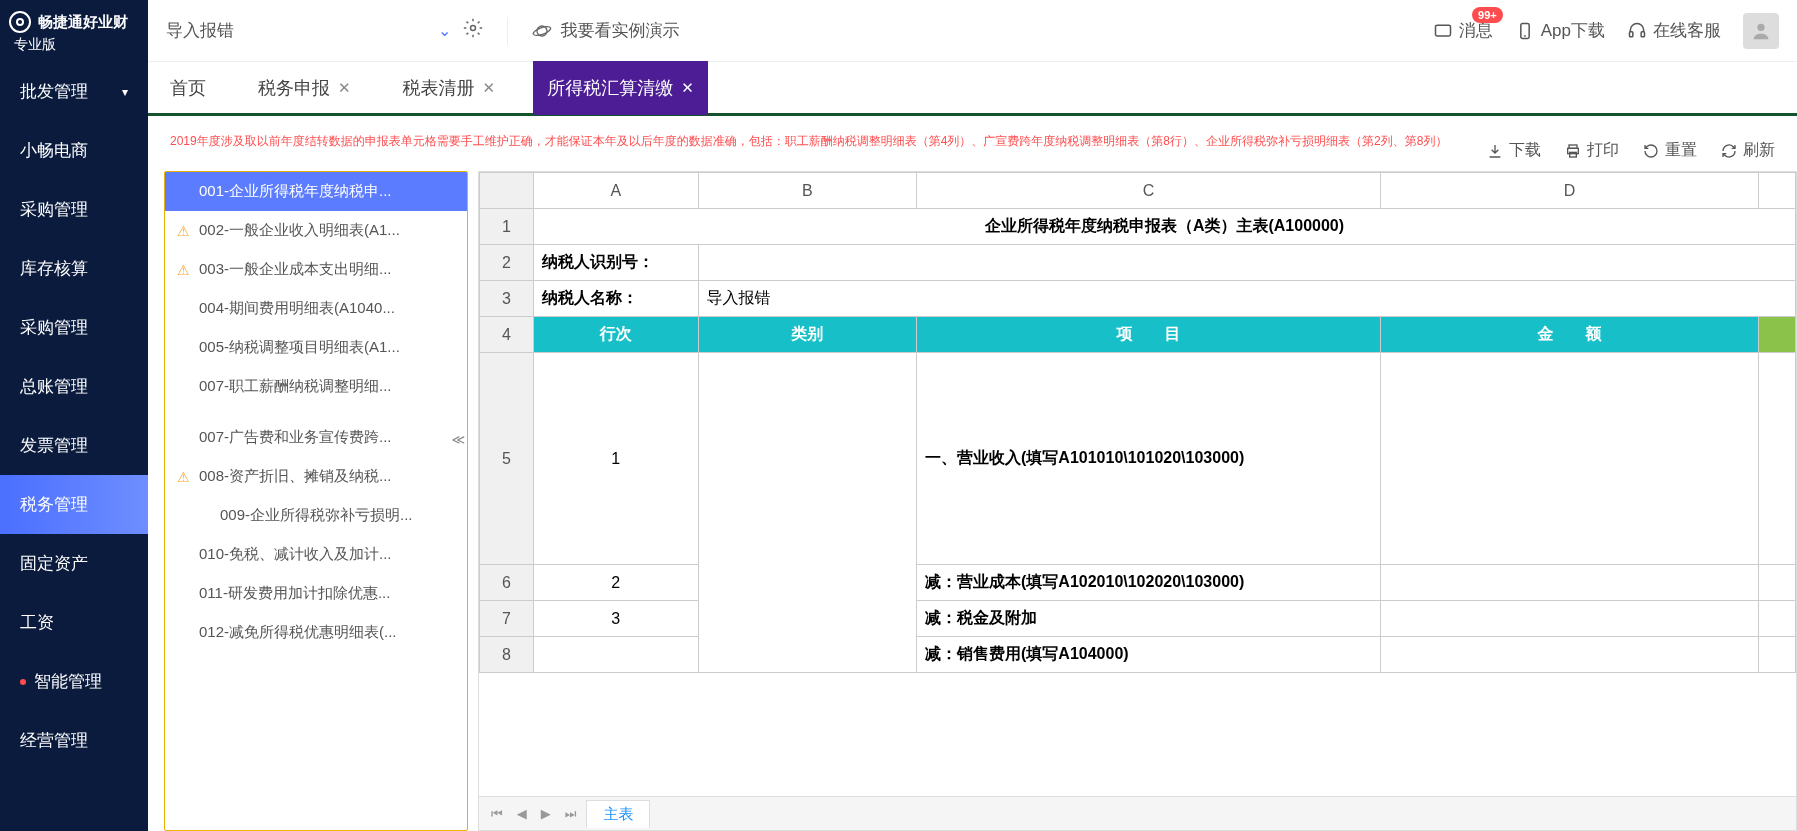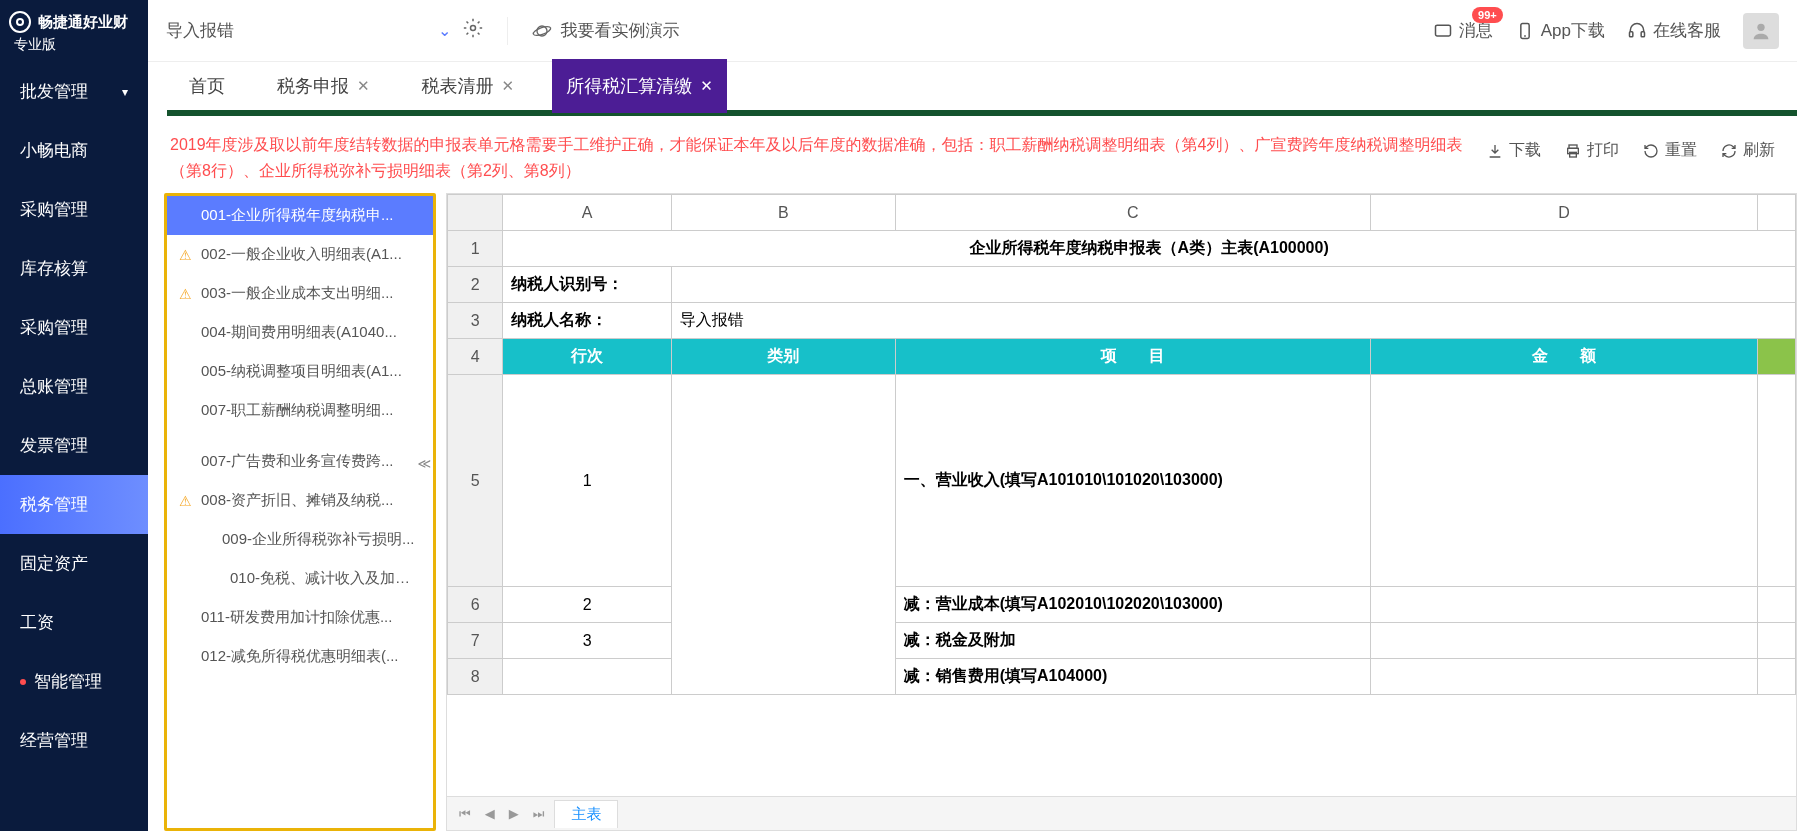--- a/index.html
+++ b/index.html
@@ -27,38 +27,38 @@
     .chevdown { color: #5b7cff; font-size: 16px; cursor: pointer; }
     .gear { color: #666; font-size: 20px; cursor: pointer; }
     .divider { width: 1px; height: 28px; background: #eee; margin: 0 10px; }
     .demo { display: flex; align-items: center; gap: 8px; color: #555; font-size: 17px; cursor: pointer; }
     .top-actions { margin-left: auto; display: flex; align-items: center; gap: 22px; }
     .tact { display: flex; align-items: center; gap: 6px; color: #555; font-size: 17px; cursor: pointer; position: relative; }
     .badge { position: absolute; top: -12px; right: -10px; background: #ff4d4f; color: #fff; font-size: 11px; padding: 2px 6px; border-radius: 10px; font-weight: 600; }
     .avatar { width: 36px; height: 36px; background: #ddd; border-radius: 4px; display: flex; align-items: center; justify-content: center; color: #999; }
     
     
-    .tabs { display: flex; padding: 0 18px; border-bottom: 6px solid #14532d; height: 54px; align-items: center; gap: 24px; margin-left: 19px; }
+    .tabs { display: flex; padding: 0 18px; border-bottom: 3px solid #14532d; height: 54px; align-items: center; gap: 24px; }
     .tab { padding: 0 14px; height: 54px; display: flex; align-items: center; font-size: 18px; color: #444; cursor: pointer; position: relative; }
     .tab.first { padding-left: 4px; }
     .tab .close { margin-left: 8px; font-size: 15px; color: #888; }
     .tab.active { background: #4c1d95; color: #fff; justify-content: space-between; }
     .tab.active .close { color: #fff; }
     
     
     .content { flex: 1; display: flex; flex-direction: column; min-height: 0; }
     .notice-row { display: flex; align-items: flex-start; padding: 16px 22px 10px; gap: 18px; }
-    .notice { color: #ff4d4f; font-size: 16px; line-height: 1.6; flex: 1; }
+    .notice { color: #ff4d4f; font-size: 12px; line-height: 1.6; flex: 1; }
     .toolbar { display: flex; gap: 24px; align-items: center; padding-top: 8px; }
     .tbtn { display: flex; align-items: center; gap: 6px; font-size: 16px; color: #555; cursor: pointer; white-space: nowrap; }
     
     .workarea { flex: 1; display: flex; min-height: 0; padding: 0 0 0 16px; }
     
     
-    .report-list { width: 272px; border: 3px solid #eab308; border-radius: 2px; overflow-y: auto; flex-shrink: 0; position: relative; }
+    .report-list { width: 304px; border: 1px solid #eab308; border-radius: 2px; overflow-y: auto; flex-shrink: 0; position: relative; }
     .rl-item { padding: 10px 12px; font-size: 15px; color: #555; cursor: pointer; white-space: nowrap; overflow: hidden; text-overflow: ellipsis; display: flex; align-items: center; gap: 6px; }
     .rl-item.active { background: #5b7cff; color: #fff; }
     .rl-item .warn { color: #f5a623; font-size: 14px; width: 16px; flex-shrink: 0; }
     .rl-item .spacer { width: 16px; flex-shrink: 0; }
     .collapse-btn { position: absolute; right: 2px; top: 260px; font-size: 13px; color: #888; cursor: pointer; }
     
     
     .sheet-wrap { flex: 1; display: flex; flex-direction: column; min-width: 0; margin-left: 10px; border: 1px solid #ddd; }
     .sheet { flex: 1; overflow: auto; }
     table.grid { border-collapse: collapse; width: 100%; table-layout: fixed; }
@@ -273,21 +273,21 @@
           <div class="rl-item">
             <span class="warn">⚠</span>
             <span style="overflow: hidden; text-overflow: ellipsis;">008-资产折旧、摊销及纳税...</span>
           </div>
           <div class="rl-item">
             <span class="spacer"></span>
             <span style="overflow: hidden; text-overflow: ellipsis; margin-left: 21px;">009-企业所得税弥补亏损明...</span>
           </div>
           <div class="rl-item">
             <span class="spacer"></span>
-            <span style="overflow: hidden; text-overflow: ellipsis; margin-left: 29px;">010-免税、减计收入及加计...</span>
+            <span style="overflow: hidden; text-overflow: ellipsis;">010-免税、减计收入及加计...</span>
           </div>
           <div class="rl-item">
             <span class="spacer"></span>
             <span style="overflow: hidden; text-overflow: ellipsis;">011-研发费用加计扣除优惠...</span>
           </div>
           <div class="rl-item">
             <span class="spacer"></span>
             <span style="overflow: hidden; text-overflow: ellipsis;">012-减免所得税优惠明细表(...</span>
           </div>
           <span class="collapse-btn">≪</span>

